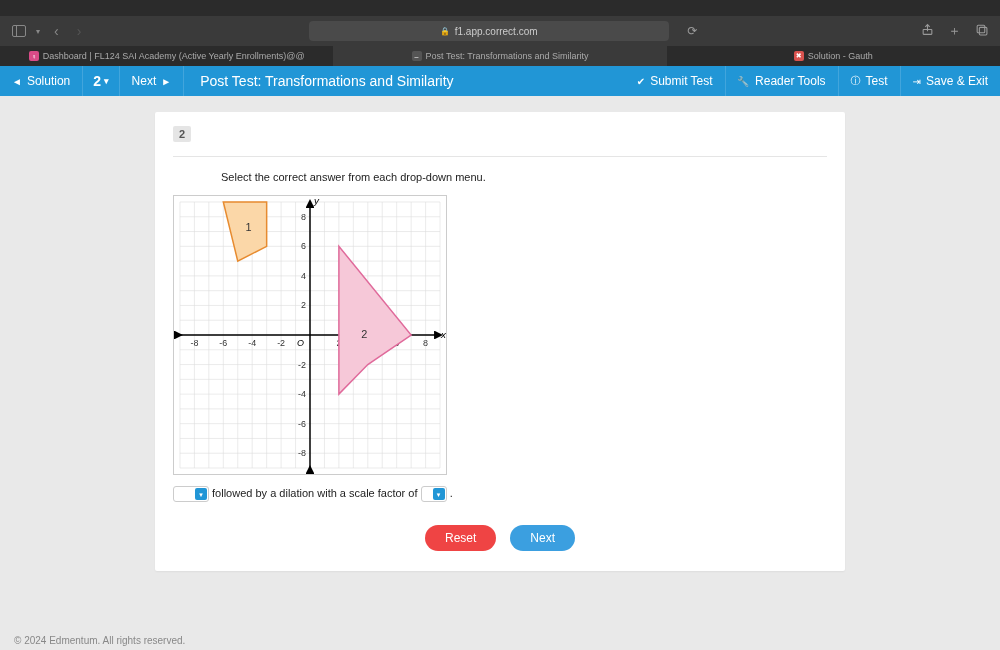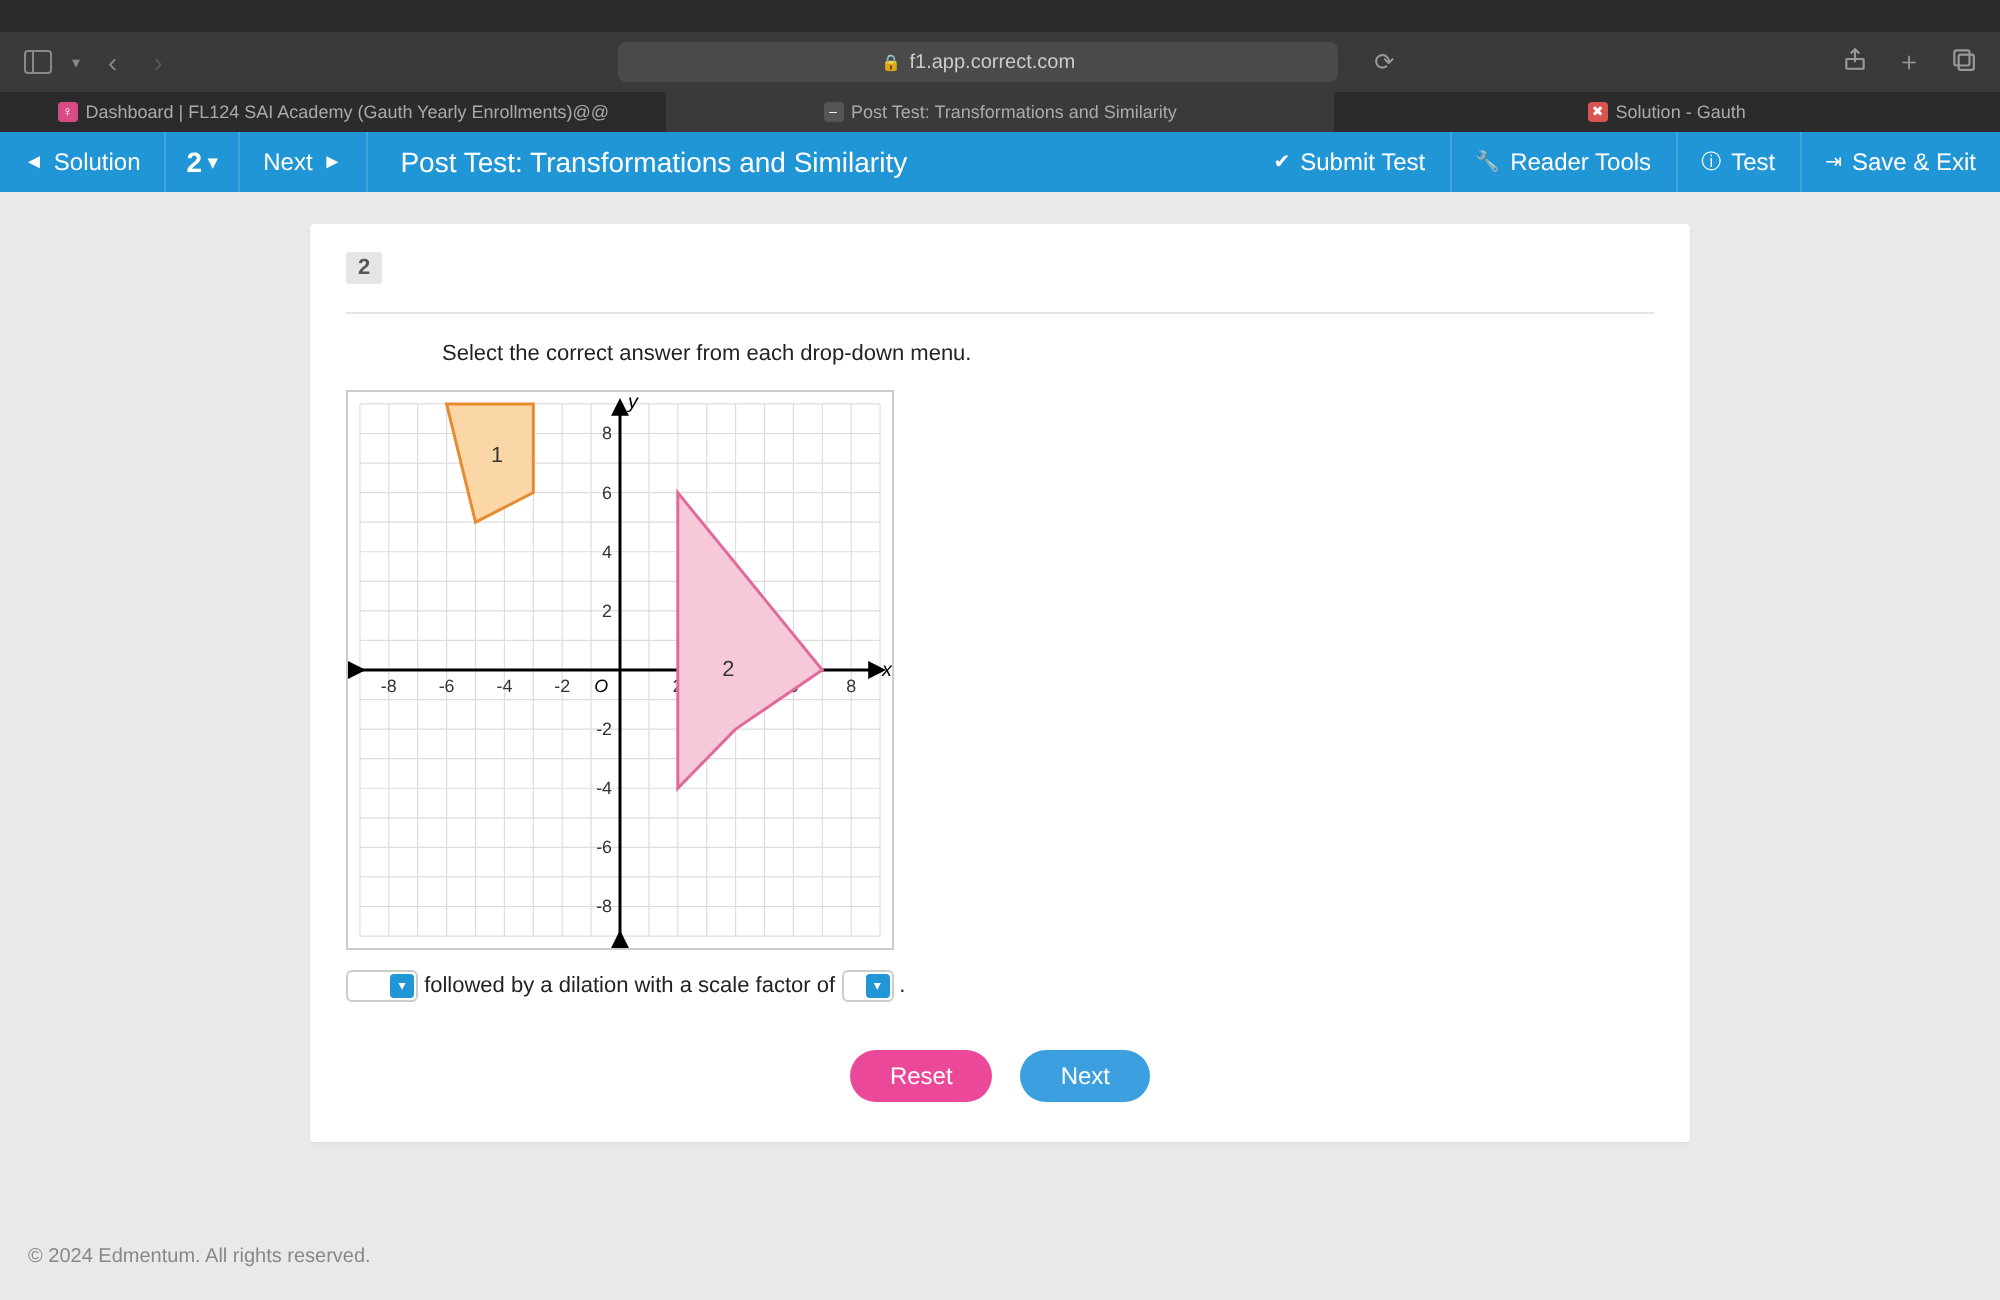--- a/index.html
+++ b/index.html
@@ -45,24 +45,24 @@
 
 .graph-box { border: 1px solid #ccc; width: 274px; height: 280px; position: relative; margin-bottom: 10px; }
 .graph-svg { width: 100%; height: 100%; display: block; }
 
 .question-text { font-size: 11px; color: #222; line-height: 1.6; margin-top: 6px; }
 .dropdown { display: inline-flex; align-items: center; border: 1px solid #ccc; border-radius: 3px; height: 16px; padding: 0 14px 0 4px; min-width: 36px; position: relative; background: #fff; vertical-align: middle; cursor: pointer; }
 .dropdown .dd-icon { position: absolute; right: 1px; top: 1px; width: 12px; height: 12px; background: #2196d6; border-radius: 2px; color: #fff; font-size: 7px; display: flex; align-items: center; justify-content: center; }
 
 .action-row { display: flex; justify-content: center; gap: 14px; margin-top: 22px; }
 .btn { border: none; border-radius: 14px; padding: 6px 20px; color: #fff; font-size: 12px; cursor: pointer; font-weight: 500; }
-.btn-reset { background: #ec4899; }
+.btn-reset { background: #ef4444; }
 .btn-next { background: #3b9fe0; }
 
-.footer { position: absolute; bottom: 16px; left: 14px; font-size: 10px; color: #888; }
+.footer { position: absolute; bottom: 4px; left: 14px; font-size: 10px; color: #888; }
 </style>
 </head>
 <body>
 
 <div class="browser-top"></div>
 <div class="browser-toolbar">
   <span class="sidebar-btn"></span>
   <span class="chev">▾</span>
   <span class="nav-arrow">‹</span>
   <span class="nav-arrow" style="color:#555">›</span>
@@ -86,21 +86,21 @@
           <rect x="4" y="4" width="14" height="14" rx="2"></rect>
           <rect x="8" y="8" width="14" height="14" rx="2"></rect>
         </svg>
     </span>
   </div>
 </div>
 
 <div class="tab-row">
   <div class="tab">
     <span class="tab-icon pink">♀</span>
-    <span>Dashboard | FL124 SAI Academy (Gauth Yearly Enrollments)@@</span>
+    <span>Dashboard | FL124 SAI Academy (Active Yearly Enrollments)@@</span>
   </div>
   <div class="tab active">
     <span class="tab-icon gray">–</span>
     <span>Post Test: Transformations and Similarity</span>
   </div>
   <div class="tab">
     <span class="tab-icon red">✖</span>
     <span>Solution - Gauth</span>
   </div>
 </div>

